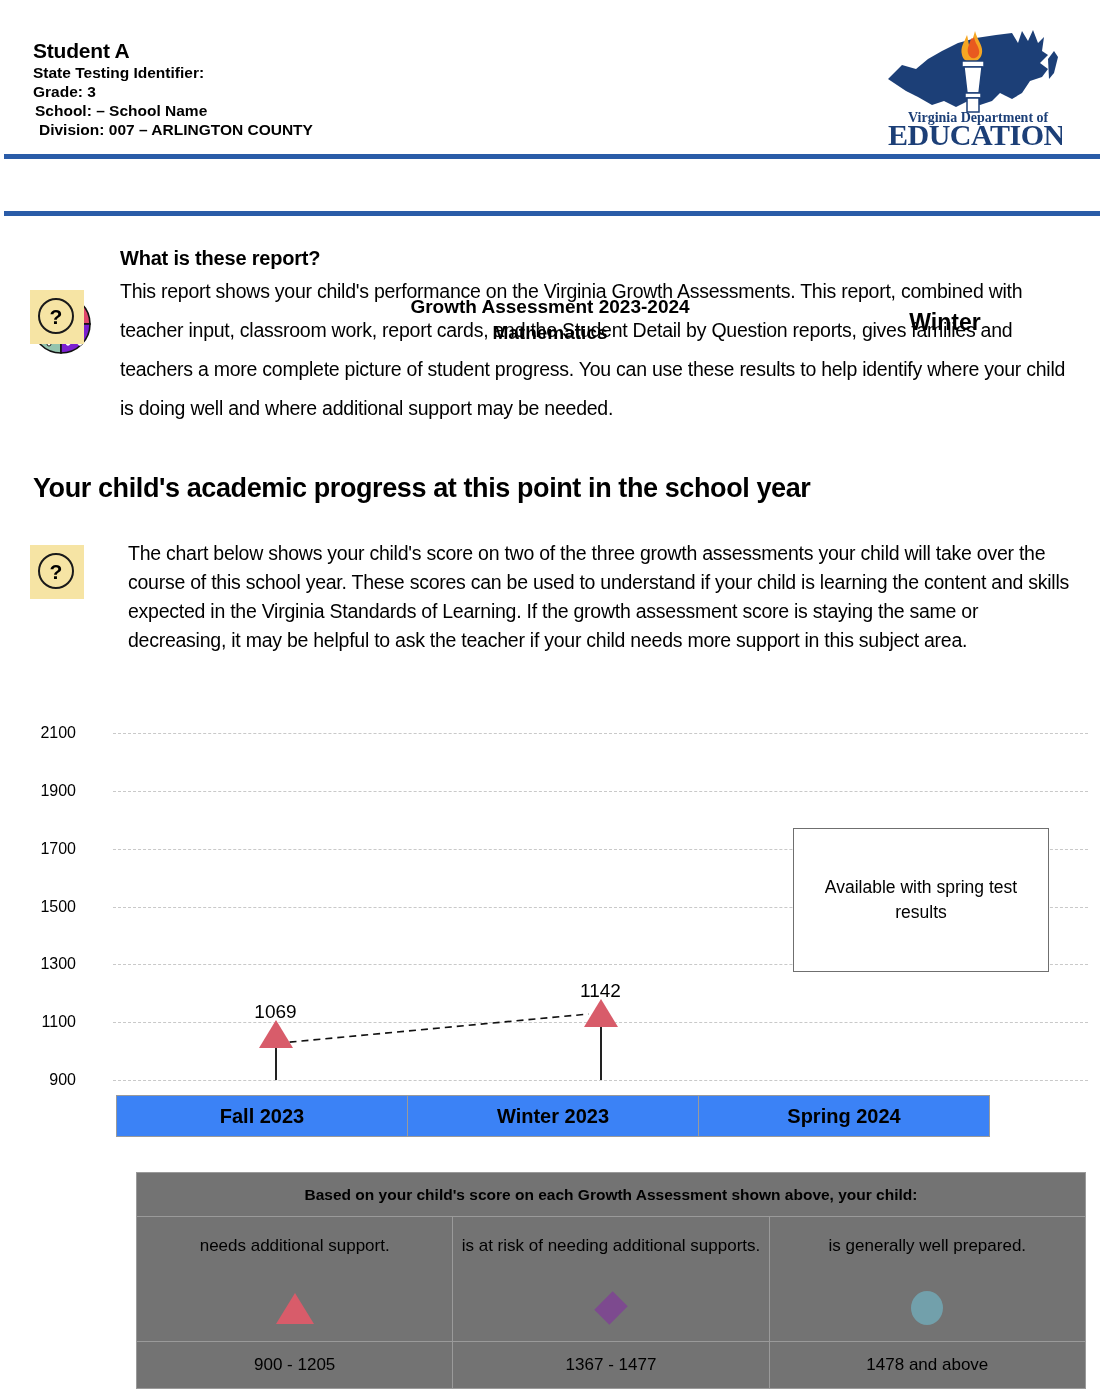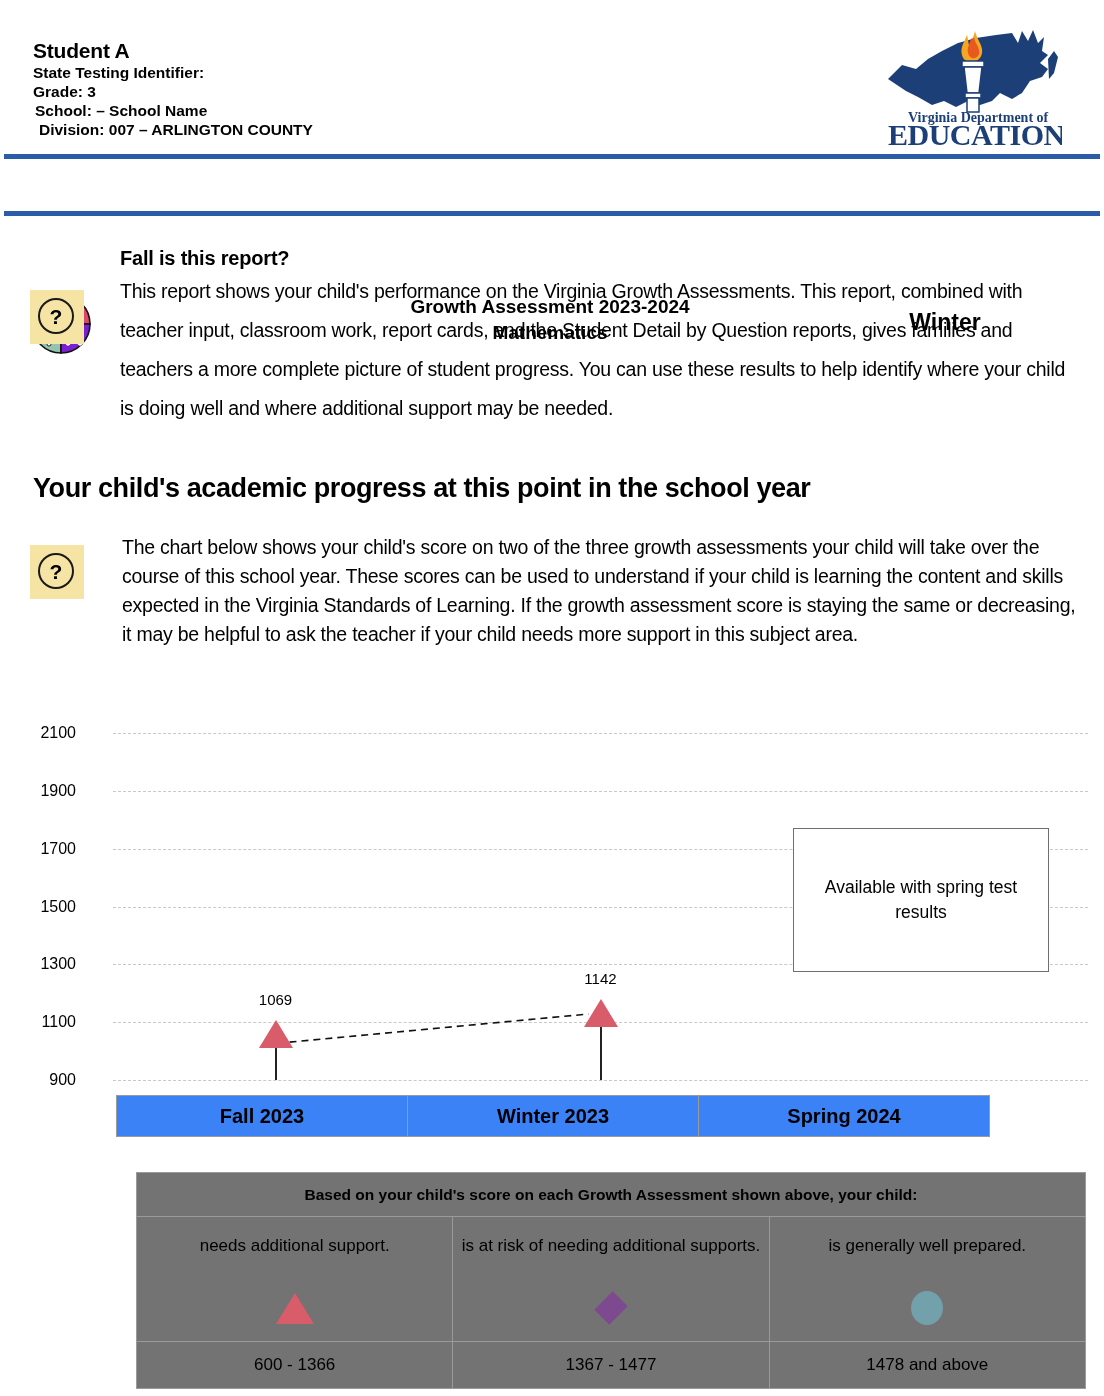--- a/index.html
+++ b/index.html
@@ -151,21 +151,21 @@
     font-weight: bold;
     letter-spacing: -0.4px;
   }
 
   #section-2 {
     position: absolute;
     left: 122px; top: 533px;
     width: 955px;
   }
   #section-2 p {
-    margin: 0;
+    margin: 6px;
     font-size: 19.5px;
     line-height: 29px;
     letter-spacing: -0.25px;
   }
 
   
   #chart {
     position: absolute;
     left: 0; top: 710px;
     width: 1104px;
@@ -198,23 +198,24 @@
     border-left: 2px solid #222222;
   }
   .tri {
     position: absolute;
     width: 0; height: 0;
     border-left: 17px solid transparent;
     border-right: 17px solid transparent;
   }
   .point-label {
     position: absolute;
-    font-size: 15px;
+    font-size: 19px;
     text-align: center;
     width: 90px;
+    margin-top: 10px;
   }
   #trend-line { position: absolute; left: 0; top: 0; }
   #spring-box {
     position: absolute;
     left: 793px; top: 828px;
     width: 256px; height: 144px;
     border: 1.5px solid #6f6f6f;
     background: #ffffff;
     display: flex;
     align-items: center;
@@ -377,21 +378,21 @@
   </div>
 
   <div id="season-label">Winter</div>
 </div>
 <div class="rule" id="rule-bottom"></div>
 
 <div class="qmark" id="qmark-1">
   <div class="circ">?</div>
 </div>
 <div id="section-1">
-  <h3>Fall is this report?</h3>
+  <h3>What is these report?</h3>
   <p>This report shows your child's performance on the Virginia Growth Assessments. This report, combined with teacher input, classroom work, report cards, and the Student Detail by Question reports, gives families and teachers a more complete picture of student progress. You can use these results to help identify where your child is doing well and where additional support may be needed.</p>
 </div>
 
 <div id="progress-heading">Your child's academic progress at this point in the school year</div>
 <div class="qmark" id="qmark-2">
   <div class="circ">?</div>
 </div>
 <div id="section-2">
   <p>The chart below shows your child's score on two of the three growth assessments your child will take over the course of this school year. These scores can be used to understand if your child is learning the content and skills expected in the Virginia Standards of Learning. If the growth assessment score is staying the same or decreasing, it may be helpful to ask the teacher if your child needs more support in this subject area.</p>
 </div>
@@ -449,17 +450,17 @@
     </div>
     <div class="kcell">
       <div class="sym-dia"></div>
     </div>
     <div class="kcell">
       <div class="sym-cir"></div>
     </div>
   </div>
 
   <div class="key-row" id="row-range">
-    <div class="kcell">600 - 1366</div>
+    <div class="kcell">900 - 1205</div>
     <div class="kcell">1367 - 1477</div>
     <div class="kcell">1478 and above</div>
   </div>
 </div>
 
 </body></html>

